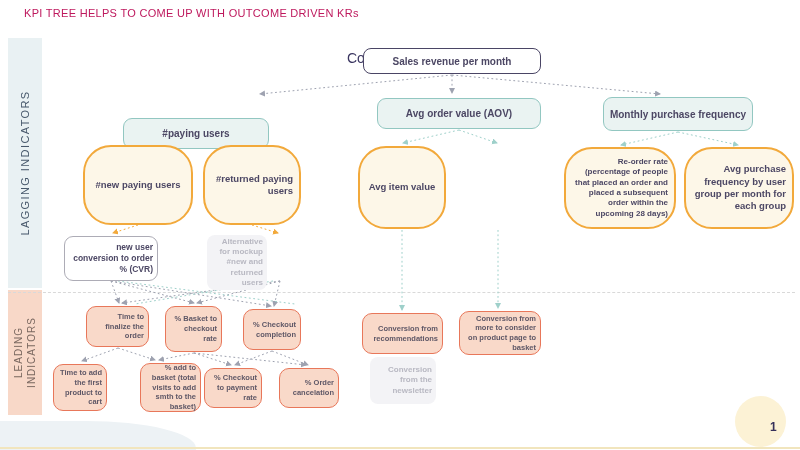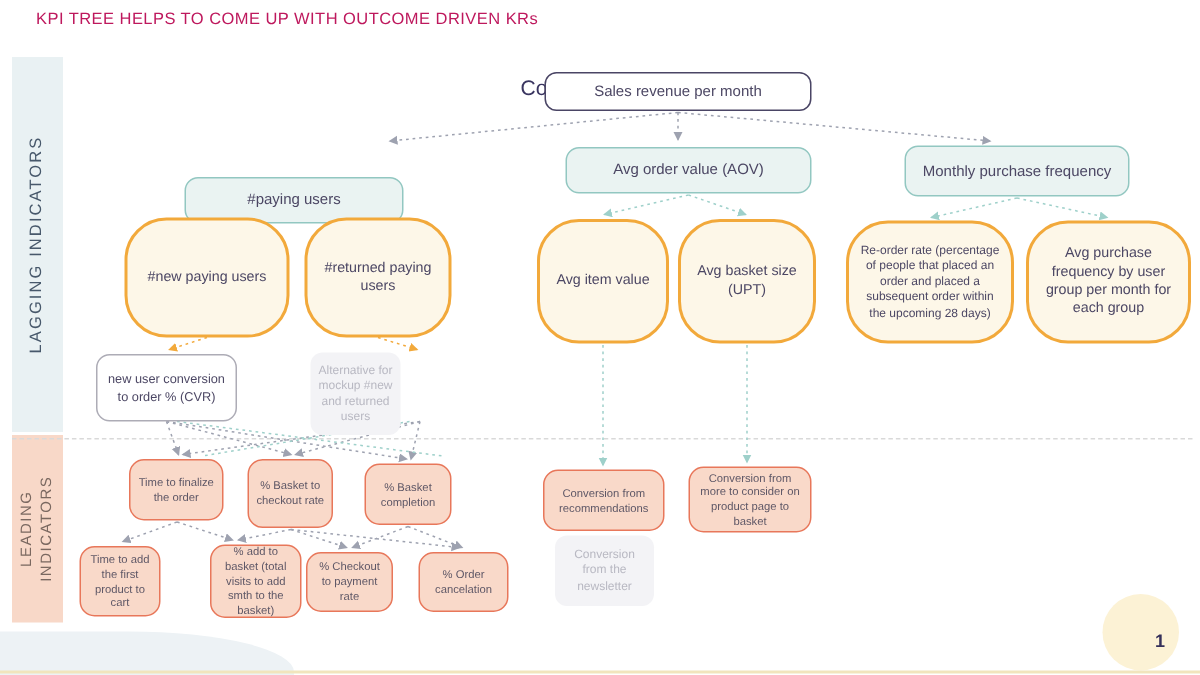--- a/index.html
+++ b/index.html
@@ -20,21 +20,21 @@
   .band-leading{top:290px;height:125px;background:#f8d8c8;}
   .vlabel{transform:rotate(-90deg);white-space:nowrap;font-size:11px;letter-spacing:1.4px;color:#47586b;font-weight:500;}
   .vlabel2{transform:rotate(-90deg);text-align:center;width:96px;font-size:10px;letter-spacing:1px;color:#7a6860;font-weight:500;line-height:1.25;white-space:normal;}
   .divider{position:absolute;left:8px;top:292px;width:787px;border-top:1px dashed #d9d9d9;z-index:1;}
   .connectors{position:absolute;left:0;top:0;z-index:1;}
   .cg{stroke:#9ea2b0;}
   .ct{stroke:#9ed0ca;}
   .co{stroke:#f2a93b;}
   .node{
     position:absolute;z-index:2;box-sizing:border-box;display:flex;align-items:center;justify-content:center;
-    text-align:center;line-height:1.3;font-weight:400;color:#4c4764;padding:2px 4px;background:#fff;
+    text-align:right;line-height:1.3;font-weight:700;color:#4c4764;padding:2px 4px;background:#fff;
   }
   .root-node{border:1.5px solid #4a4565;border-radius:8px;font-size:10px;}
   .teal-node{border:1.5px solid #92c7c1;background:#eaf3f2;border-radius:9px;font-size:10px;}
   .yellow-node{border:2px solid #f2a93b;background:#fdf7e8;border-radius:28px;font-size:9.5px;padding:4px 6px;}
   .yellow-node.small{font-size:8px;}
   .white-node{border:1.5px solid #adacb6;background:#ffffff;border-radius:9px;font-size:8.5px;}
   .note-node{background:#f3f3f6;border:none;border-radius:8px;color:#b8b8c2;font-size:8px;}
   .salmon-node{border:1.5px solid #e8775a;background:#f9d9c9;border-radius:10px;font-size:7.5px;color:#5e5766;}
   .blob-bl{position:absolute;left:0;top:421px;width:196px;height:29px;background:#edf2f5;border-top-right-radius:110px 27px;z-index:0;}
   .circle-br{position:absolute;left:735px;top:396px;width:51px;height:51px;border-radius:50%;background:#fcf2d5;z-index:0;}
@@ -115,30 +115,29 @@
 
   <div class="node root-node" style="left:363px;top:48px;width:178px;height:26px;">Sales revenue per month</div>
 
   <div class="node teal-node" style="left:123px;top:98px;width:146px;height:31px;margin-top:20px;">#paying users</div>
   <div class="node teal-node" style="left:377px;top:98px;width:164px;height:31px;">Avg order value (AOV)</div>
   <div class="node teal-node" style="left:603px;top:97px;width:150px;height:34px;">Monthly purchase frequency</div>
 
   <div class="node yellow-node" style="left:83px;top:145px;width:110px;height:80px;">#new paying users</div>
   <div class="node yellow-node" style="left:203px;top:145px;width:98px;height:80px;">#returned paying users</div>
   <div class="node yellow-node" style="left:358px;top:146px;width:88px;height:83px;">Avg item value</div>
-  <div class="node yellow-node" style="left:452px;top:146px;width:92px;height:83px;">Avg basket size (UPT)</div>
   <div class="node yellow-node small" style="left:564px;top:147px;width:112px;height:82px;">Re-order rate (percentage of people that placed an order and placed a subsequent order within the upcoming 28 days)</div>
   <div class="node yellow-node" style="left:684px;top:147px;width:110px;height:82px;">Avg purchase frequency by user group per month for each group</div>
 
   <div class="node white-node" style="left:64px;top:236px;width:94px;height:45px;">new user conversion to order % (CVR)</div>
   <div class="node note-node" style="left:163px;top:235px;width:60px;height:55px;margin-left:44px;">Alternative for mockup #new and returned users</div>
 
   <div class="node salmon-node" style="left:86px;top:306px;width:63px;height:41px;">Time to finalize the order</div>
   <div class="node salmon-node" style="left:165px;top:306px;width:57px;height:46px;">% Basket to checkout rate</div>
-  <div class="node salmon-node" style="left:243px;top:309px;width:58px;height:41px;">% Basket completion</div>
+  <div class="node salmon-node" style="left:243px;top:309px;width:58px;height:41px;">% Checkout completion</div>
 
   <div class="node salmon-node" style="left:53px;top:364px;width:54px;height:47px;">Time to add the first product to cart</div>
   <div class="node salmon-node" style="left:140px;top:363px;width:61px;height:49px;">% add to basket (total visits to add smth to the basket)</div>
   <div class="node salmon-node" style="left:204px;top:368px;width:58px;height:40px;">% Checkout to payment rate</div>
   <div class="node salmon-node" style="left:279px;top:368px;width:60px;height:40px;">% Order cancelation</div>
 
   <div class="node salmon-node" style="left:362px;top:313px;width:81px;height:41px;">Conversion from recommendations</div>
   <div class="node salmon-node" style="left:459px;top:311px;width:82px;height:44px;">Conversion from more to consider on product page to basket</div>
   <div class="node note-node" style="left:370px;top:357px;width:66px;height:47px;">Conversion from the newsletter</div>
 

